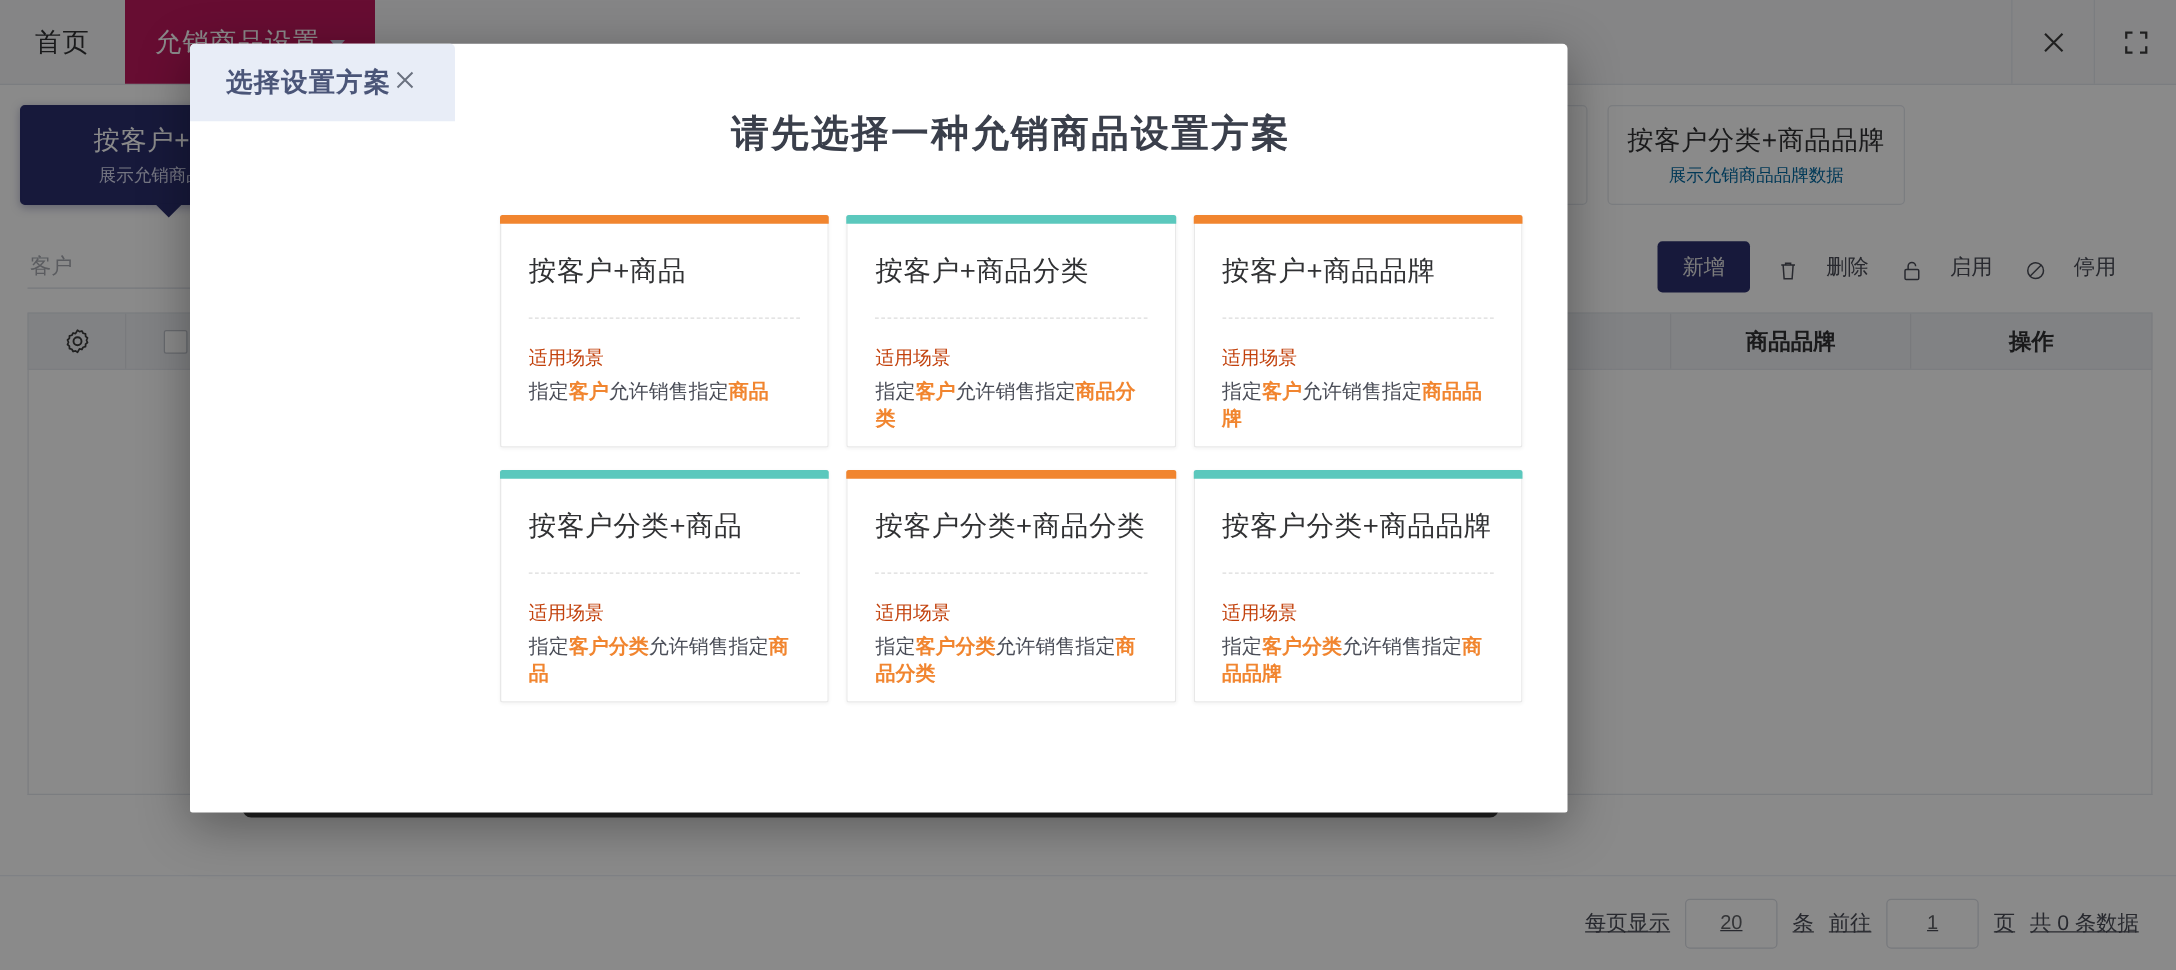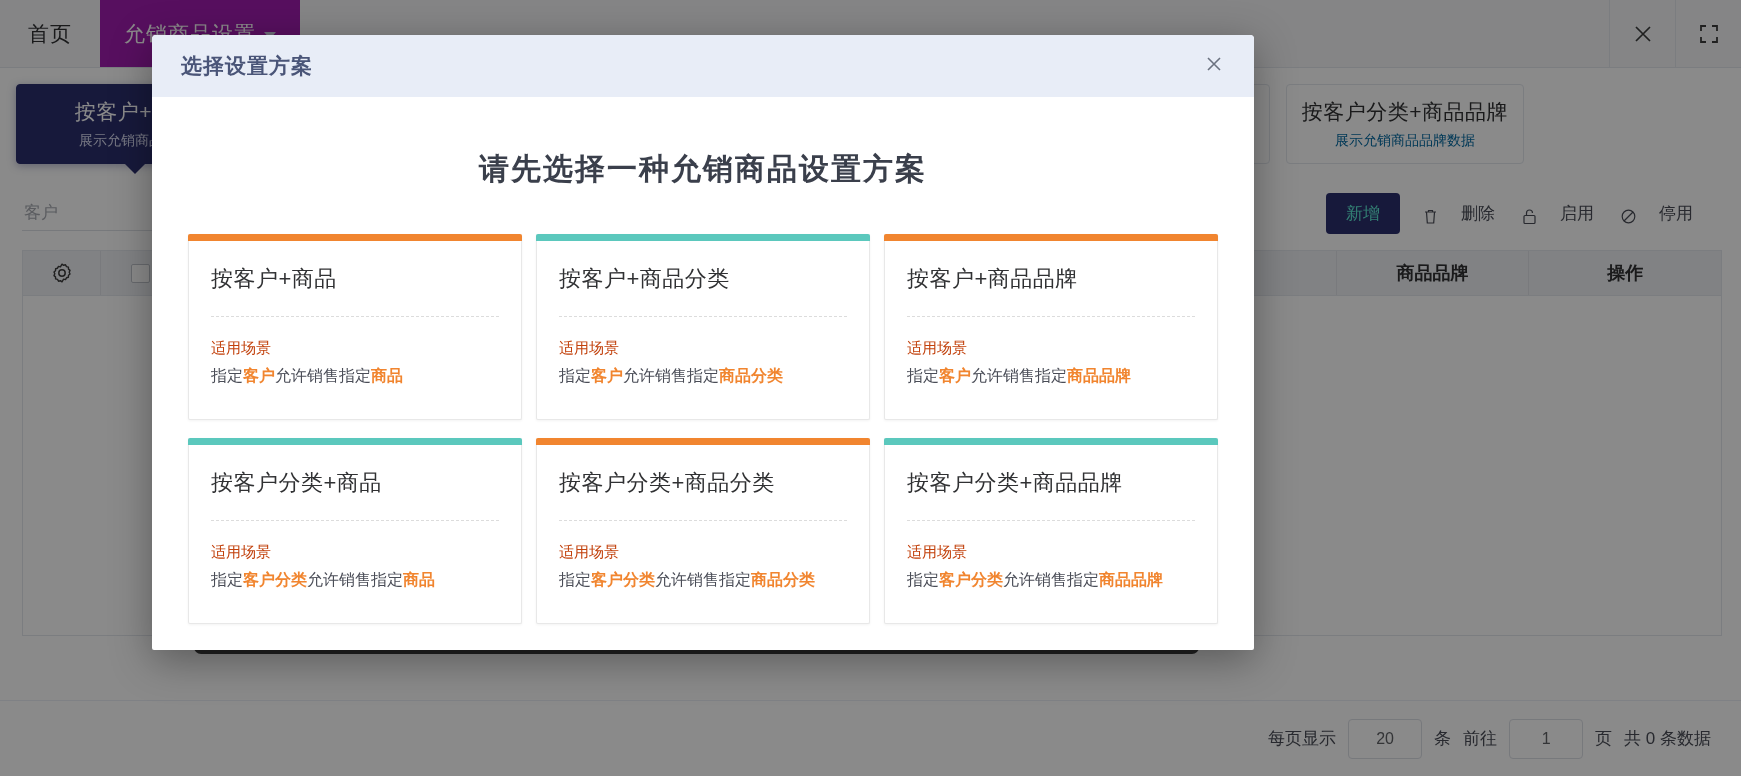--- a/index.html
+++ b/index.html
@@ -18,21 +18,21 @@
     position: absolute; left: 0; top: 0; width: 1741px; height: 68px;
     background: #f5f6f8; border-bottom: 1px solid #e4e7ed;
     display: flex; align-items: stretch;
   }
   .tab-home {
     display: flex; align-items: center; justify-content: center;
     padding: 0 28px; font-size: 21px; color: #303133; letter-spacing: 1px;
   }
   .tab-active {
     display: flex; align-items: center; justify-content: center; gap: 8px;
-    padding: 0 24px; background: #a21caf; color: #ffffff;
+    padding: 0 24px; background: #be185d; color: #ffffff;
     font-size: 21px; letter-spacing: 1px;
   }
   .caret-down {
     width: 0; height: 0; border-left: 6px solid transparent;
     border-right: 6px solid transparent; border-top: 7px solid #c9cbe0;
     margin-top: 4px;
   }
   .topbar-spacer { flex: 1; }
   .topbar-btn {
     width: 66px; display: flex; align-items: center; justify-content: center;
@@ -69,21 +69,21 @@
   .filter-row {
     position: absolute; left: 0; top: 182px; width: 1741px; height: 62px;
     background: #ffffff; display: flex; align-items: center; padding: 0 22px;
   }
   .filter-field {
     width: 300px; border-bottom: 1px solid #dcdfe6; font-size: 17px;
     color: #a8abb2; padding: 6px 2px;
   }
   .filter-spacer { flex: 1; }
   .tool-btn-primary {
-    background: #2b2f6e; color: #5eead4; font-size: 17px;
+    background: #2b2f6e; color: #e5e5e5; font-size: 17px;
     padding: 9px 20px; border-radius: 4px; margin-right: 22px;
   }
   .tool-btn {
     display: flex; align-items: flex-end; gap: 22px; font-size: 17px;
     color: #4a4d57; margin-right: 26px;
   }
 
   
   .table-head {
     position: absolute; left: 22px; top: 250px; width: 1700px; height: 46px;
@@ -114,40 +114,40 @@
   .hscroll-thumb {
     position: absolute; left: 172px; top: 0; width: 1005px; height: 14px;
     background: #3d3d3d; border-radius: 7px;
   }
 
   
   .footer {
     position: absolute; left: 0; top: 700px; width: 1741px; height: 76px;
     background: #ffffff; border-top: 1px solid #ebeef5;
     display: flex; align-items: center; justify-content: flex-end;
-    padding: 0 30px; gap: 12px; font-size: 17px; color: #4a4d57;
+    padding: 0 30px; gap: 12px; font-size: 17px; color: #4a4d57; text-decoration: underline;
   }
   .pg-box {
     width: 74px; height: 40px; border: 1px solid #dcdfe6; border-radius: 4px;
     display: flex; align-items: center; justify-content: center;
     font-size: 16px; color: #606266; background: #fff;
   }
 
   
   .overlay {
     position: absolute; inset: 0; background: rgba(0,0,0,0.46); z-index: 10;
   }
 
   
   .modal {
     position: absolute; left: 152px; top: 35px; width: 1102px; height: 615px;
     background: #ffffff; z-index: 20;
     border-radius: 4px 4px 2px 2px;
     box-shadow: 0 10px 40px rgba(0,0,0,.35);
-    display: flex; flex-direction: column;
+    display: flex; flex-direction: row;
   }
   .modal-header {
     height: 62px; background: #e8edf7; border-radius: 4px 4px 0 0;
     display: flex; align-items: center; padding: 0 29px; flex-shrink: 0;
   }
   .modal-title {
     font-size: 21px; font-weight: bold; color: #4a5578; letter-spacing: 1px;
   }
   .modal-header-spacer { flex: 1; }
   .modal-close {

